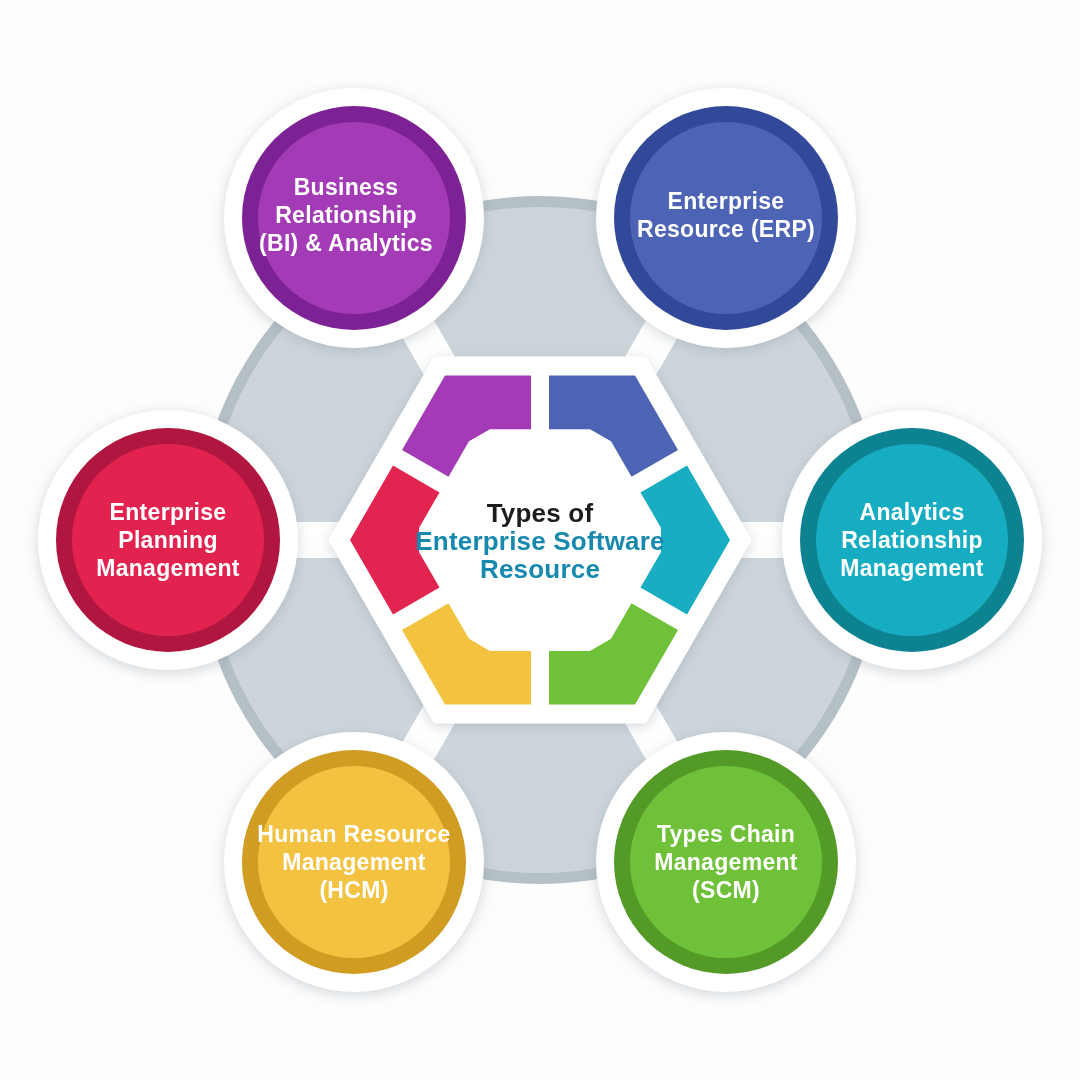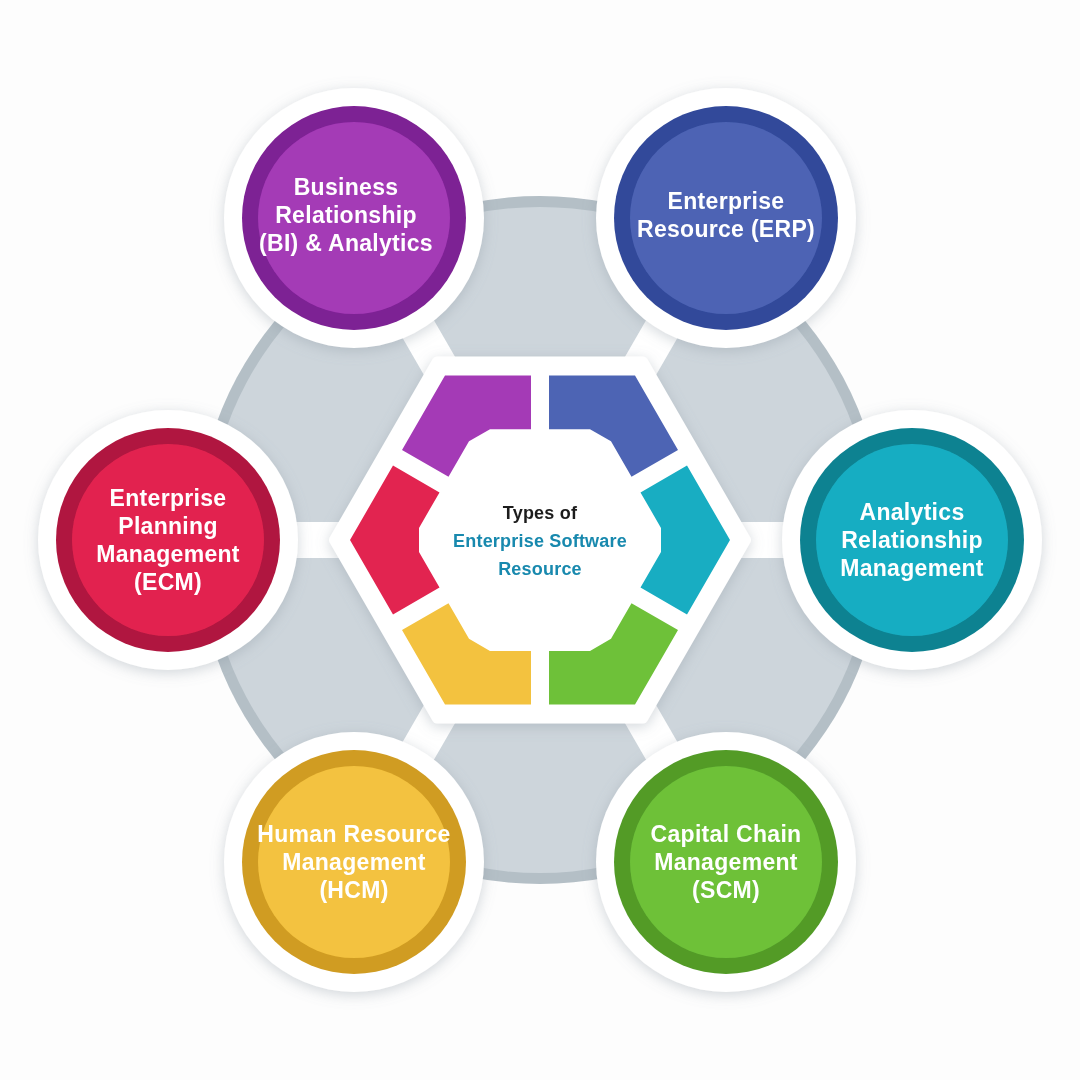--- a/index.html
+++ b/index.html
@@ -33,21 +33,21 @@
   }
   .node-label {
     color: var(--label_color, #ffffff);
     font-size: 23px;
     line-height: 28px;
     letter-spacing: 0.3px;
   }
   .node-label span { display: block; }
   .center-label {
     width: 260px;
-    font-size: 18px;
+    font-size: 26px;
     line-height: 28px;
     letter-spacing: 0.2px;
   }
   .center-label .center-title-line {
     display: block;
     color: var(--title_color, #1c1c1c);
   }
   .center-label .center-subtitle-line {
     display: block;
     color: var(--subtitle_color, #1889ae);
@@ -145,31 +145,30 @@
     <span>Resource (ERP)</span>
   </div>
 
   <div class="overlay-label node-label" style="left:912px; top:540px;">
     <span>Analytics</span>
     <span>Relationship</span>
     <span>Management</span>
   </div>
 
   <div class="overlay-label node-label" style="left:726px; top:862px;">
-    <span>Capital Chain</span>
+    <span>Types Chain</span>
     <span>Management</span>
     <span>(SCM)</span>
   </div>
 
   <div class="overlay-label node-label" style="left:354px; top:862px;">
     <span>Human Resource</span>
     <span>Management</span>
     <span>(HCM)</span>
   </div>
 
   <div class="overlay-label node-label" style="left:168px; top:540px;">
     <span>Enterprise</span>
     <span>Planning</span>
     <span>Management</span>
-    <span>(ECM)</span>
   </div>
 
 </div>
 
 </body></html>

